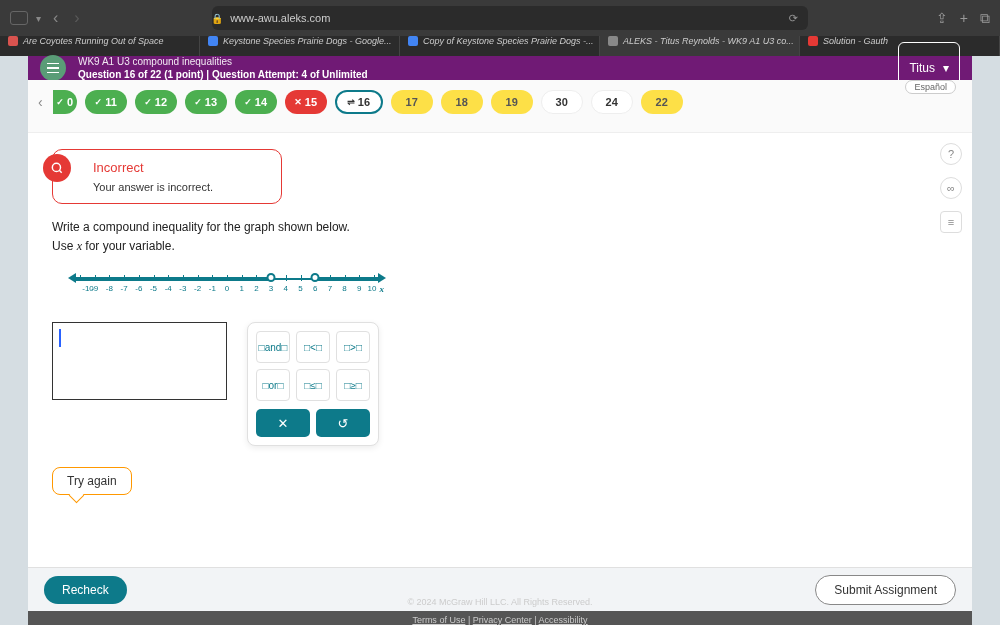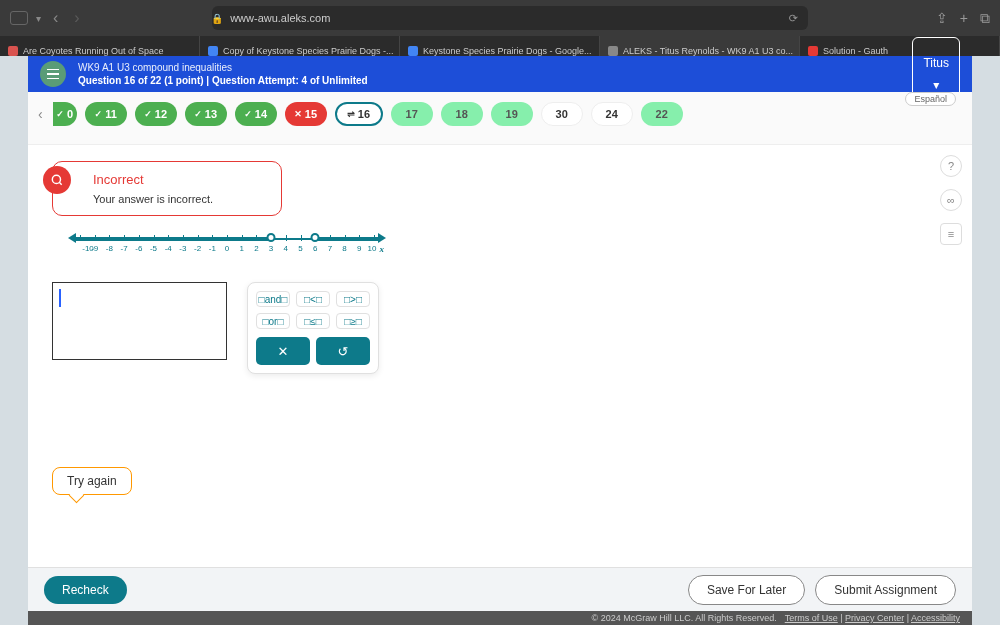--- a/index.html
+++ b/index.html
@@ -9,46 +9,46 @@
 .browser-top { background: #3a3a3a; height: 36px; display: flex; align-items: center; padding: 0 10px; gap: 8px; }
 .browser-btn { width: 18px; height: 14px; border: 1px solid #666; border-radius: 3px; }
 .chev { color: #888; font-size: 16px; padding: 0 4px; }
 .addr-bar { flex: 1; margin: 0 120px; background: #2b2b2b; border-radius: 6px; height: 24px; display: flex; align-items: center; justify-content: center; color: #ccc; font-size: 11px; gap: 6px; }
 .lock-icon { font-size: 10px; }
 .reload { color: #999; margin-left: auto; padding-right: 10px; }
 .top-icons { display: flex; gap: 12px; color: #999; font-size: 14px; }
 
 
 .tab-strip { background: #2b2b2b; height: 20px; display: flex; }
-.tab { flex: 1; display: flex; align-items: flex-end; gap: 5px; padding: 0 8px; color: #ccc; font-size: 9px; border-right: 1px solid #444; overflow: hidden; white-space: nowrap; }
+.tab { flex: 1; display: flex; align-items: flex-start; gap: 5px; padding: 0 8px; color: #ccc; font-size: 9px; border-right: 1px solid #444; overflow: hidden; white-space: nowrap; font-style: italic; }
 .tab.active { background: #3a3a3a; }
 .tab-fav { width: 10px; height: 10px; border-radius: 2px; flex-shrink: 0; }
 
 
 .page-wrap { background: #d5dde2; height: 569px; padding: 0 28px; }
 .page { background: #fff; height: 100%; display: flex; flex-direction: column; position: relative; }
 
 
-.hdr { background: #1d4ed8; height: 36px; display: flex; align-items: center; padding: 0 12px; color: #fff; gap: 12px; }
+.hdr { background: #701a75; height: 24px; display: flex; align-items: center; padding: 0 12px; color: #fff; gap: 12px; }
 .hamburger { width: 26px; height: 26px; border-radius: 50%; background: #5a9c77; display: flex; flex-direction: column; align-items: center; justify-content: center; gap: 3px; }
 .hamburger span { width: 12px; height: 1.5px; background: #fff; }
 .hdr-text { font-size: 10px; line-height: 1.3; }
 .hdr-title { font-weight: 400; opacity: .9; }
 .hdr-sub { font-weight: 700; text-align: center; }
-.user-chip { margin-left: auto; border: 1.5px solid #fff; border-radius: 6px; padding: 18px 10px; font-size: 12px; display: flex; align-items: center; gap: 8px; flex-direction: column; }
+.user-chip { margin-left: auto; border: 1.5px solid #fff; border-radius: 6px; padding: 18px 10px; font-size: 12px; display: flex; align-items: center; gap: 8px; }
 
 
 .qnav-wrap { background: #fafafa; padding: 10px 8px 18px; display: flex; align-items: center; gap: 8px; position: relative; border-bottom: 1px solid #eee; flex-wrap: nowrap; }
 .qnav-arrow { color: #888; font-size: 14px; padding: 0 2px; }
 .pill { height: 24px; border-radius: 12px; display: flex; align-items: center; justify-content: center; font-size: 11px; font-weight: 600; min-width: 42px; gap: 3px; }
 .pill.half { min-width: 24px; border-radius: 0 12px 12px 0; }
 .pill.green { background: #4caf50; color: #fff; }
 .pill.red { background: #e53935; color: #fff; }
 .pill.current { background: #fff; border: 2px solid #0d7a8a; color: #333; min-width: 48px; }
-.pill.gray { background: #86efac; color: #555; }
+.pill.gray { background: #fde047; color: #555; }
 .pill.white { background: #fff; color: #333; border: 1px solid #eee; }
 .pill .mark { font-size: 9px; }
 .espanol { position: absolute; top: 0; right: 16px; background: #fff; border: 1px solid #ccc; border-radius: 10px; padding: 1px 8px; font-size: 9px; color: #666; }
 
 
 .body { flex: 1; padding: 16px 24px; position: relative; }
 .side-icons { position: absolute; right: 10px; top: 10px; display: flex; flex-direction: column; gap: 12px; }
 .side-icon { width: 22px; height: 22px; border: 1px solid #ddd; border-radius: 50%; display: flex; align-items: center; justify-content: center; font-size: 11px; color: #888; }
 
 .incorrect-box { border: 1.5px solid #e53935; border-radius: 10px; padding: 10px 14px 10px 40px; width: 230px; position: relative; margin-bottom: 14px; }
@@ -70,34 +70,34 @@
 .nl-dot { position: absolute; top: 3px; width: 9px; height: 9px; border: 2px solid #0d7a8a; background: #fff; border-radius: 50%; transform: translateX(-50%); }
 .nl-segment { position: absolute; top: 7px; height: 4px; background: #0d7a8a; }
 .nl-var { position: absolute; top: 14px; right: -2px; font-size: 9px; font-style: italic; font-weight: bold; color: #0d7a8a; font-family: serif; }
 
 
 .answer-row { display: flex; gap: 20px; margin-top: 10px; }
 .answer-box { width: 175px; height: 78px; border: 1.5px solid #333; padding: 6px; }
 .cursor-bar { width: 2px; height: 18px; background: #2962ff; display: inline-block; }
 .keypad { background: #fff; border: 1px solid #e0e0e0; border-radius: 8px; padding: 8px; box-shadow: 0 2px 6px rgba(0,0,0,.08); }
 .kp-grid { display: grid; grid-template-columns: repeat(3, 34px); gap: 6px; margin-bottom: 8px; }
-.kp-btn { height: 16px; border: 1px solid #e0e0e0; border-radius: 4px; background: #fff; display: flex; align-items: center; justify-content: center; font-size: 10px; color: #0d7a8a; font-weight: 500; }
+.kp-btn { height: 32px; border: 1px solid #e0e0e0; border-radius: 4px; background: #fff; display: flex; align-items: center; justify-content: center; font-size: 10px; color: #0d7a8a; font-weight: 500; }
 .kp-actions { display: grid; grid-template-columns: 1fr 1fr; gap: 6px; }
 .kp-action { height: 28px; background: #0d7a8a; border-radius: 5px; color: #fff; display: flex; align-items: center; justify-content: center; font-size: 13px; }
 
 
 .try-again { position: absolute; bottom: 72px; left: 24px; border: 1.5px solid #ff9800; border-radius: 8px; padding: 6px 14px; font-size: 12px; color: #333; background: #fff; }
 .try-again::after { content: ""; position: absolute; bottom: -7px; left: 18px; width: 10px; height: 10px; background: #fff; border-right: 1.5px solid #ff9800; border-bottom: 1.5px solid #ff9800; transform: rotate(45deg); }
 
 .action-bar { background: #f2f4f6; border-top: 1px solid #e0e0e0; height: 44px; display: flex; align-items: center; padding: 0 16px; gap: 10px; }
 .btn-recheck { background: #0d7a8a; color: #fff; border-radius: 18px; padding: 7px 18px; font-size: 12px; font-weight: 500; }
 .btn-outline { margin-left: auto; border: 1.5px solid #888; border-radius: 18px; padding: 7px 18px; font-size: 12px; color: #333; background: #fff; }
 .btn-outline + .btn-outline { margin-left: 0; }
 
-.footer { background: #555; color: #ccc; font-size: 9px; height: 14px; display: flex; align-items: center; justify-content: flex-end; padding: 0 12px; gap: 8px; }
+.footer { background: #555; color: #ccc; font-size: 9px; height: 14px; display: flex; align-items: center; justify-content: flex-end; padding: 0 12px; gap: 8px; flex-direction: column; }
 .footer a { color: #ccc; text-decoration: underline; }
 </style>
 </head>
 <body>
 
 <div class="browser-top">
   <div class="browser-btn"></div>
   <span style="color:#888;font-size:10px">▾</span>
   <span class="chev">‹</span>
   <span class="chev" style="opacity:.4">›</span>
@@ -113,25 +113,25 @@
   </div>
 </div>
 
 <div class="tab-strip" id="tab-strip">
     <div class="tab">
       <span class="tab-fav" style="background:#d9534f"></span>
       <span>Are Coyotes Running Out of Space</span>
     </div>
     <div class="tab">
       <span class="tab-fav" style="background:#4285f4"></span>
-      <span>Copy of Keystone Species Prairie Dogs -...</span>
+      <span>Keystone Species Prairie Dogs - Google...</span>
     </div>
     <div class="tab">
       <span class="tab-fav" style="background:#4285f4"></span>
-      <span>Keystone Species Prairie Dogs - Google...</span>
+      <span>Copy of Keystone Species Prairie Dogs -...</span>
     </div>
     <div class="tab active">
       <span class="tab-fav" style="background:#888"></span>
       <span>ALEKS - Titus Reynolds - WK9 A1 U3 co...</span>
     </div>
     <div class="tab">
       <span class="tab-fav" style="background:#e53935"></span>
       <span>Solution - Gauth</span>
     </div>
   </div>
@@ -219,20 +219,26 @@
       <div class="incorrect-badge">
         <svg width="14" height="14" viewBox="0 0 24 24" fill="none" stroke="#fff" stroke-width="2.5">
               <circle cx="11" cy="11" r="7"></circle>
               <line x1="20" y1="20" x2="16" y2="16"></line>
             </svg>
       </div>
       <div class="incorrect-title">Incorrect</div>
       <div class="incorrect-msg">Your answer is incorrect.</div>
     </div>
 
+    <div class="prompt">
+      <div>Write a compound inequality for the graph shown below.</div>
+      <div>
+        <span>Use </span><em>x</em><span> for your variable.</span>
+      </div>
+    </div>
 
     <div class="numline" id="numline">
       <div class="nl-axis"></div>
       <div class="nl-arrow-l"></div>
       <div class="nl-arrow-r"></div>
       <div class="nl-var">x</div>
     <div class="nl-tick" style="left: 8px;"></div>
           <div class="nl-tick" style="left: 22.7px;"></div>
           <div class="nl-label" style="left: 22.7px;">-9</div>
           <div class="nl-tick" style="left: 37.4px;"></div>
@@ -298,21 +304,20 @@
           <div class="kp-action">↺</div>
         </div>
       </div>
     </div>
 
     <div class="try-again">Try again</div>
   </div>
 
   <div class="action-bar">
     <div class="btn-recheck">Recheck</div>
-    <div class="btn-outline">Save For Later</div>
     <div class="btn-outline">Submit Assignment</div>
   </div>
 
   <div class="footer">
     <span>© 2024 McGraw Hill LLC. All Rights Reserved.</span>
     <span id="footer-links"><a>Terms of Use</a>  |  <a>Privacy Center</a>  |  <a>Accessibility</a></span>
   </div>
 
 </div>
 </div>

